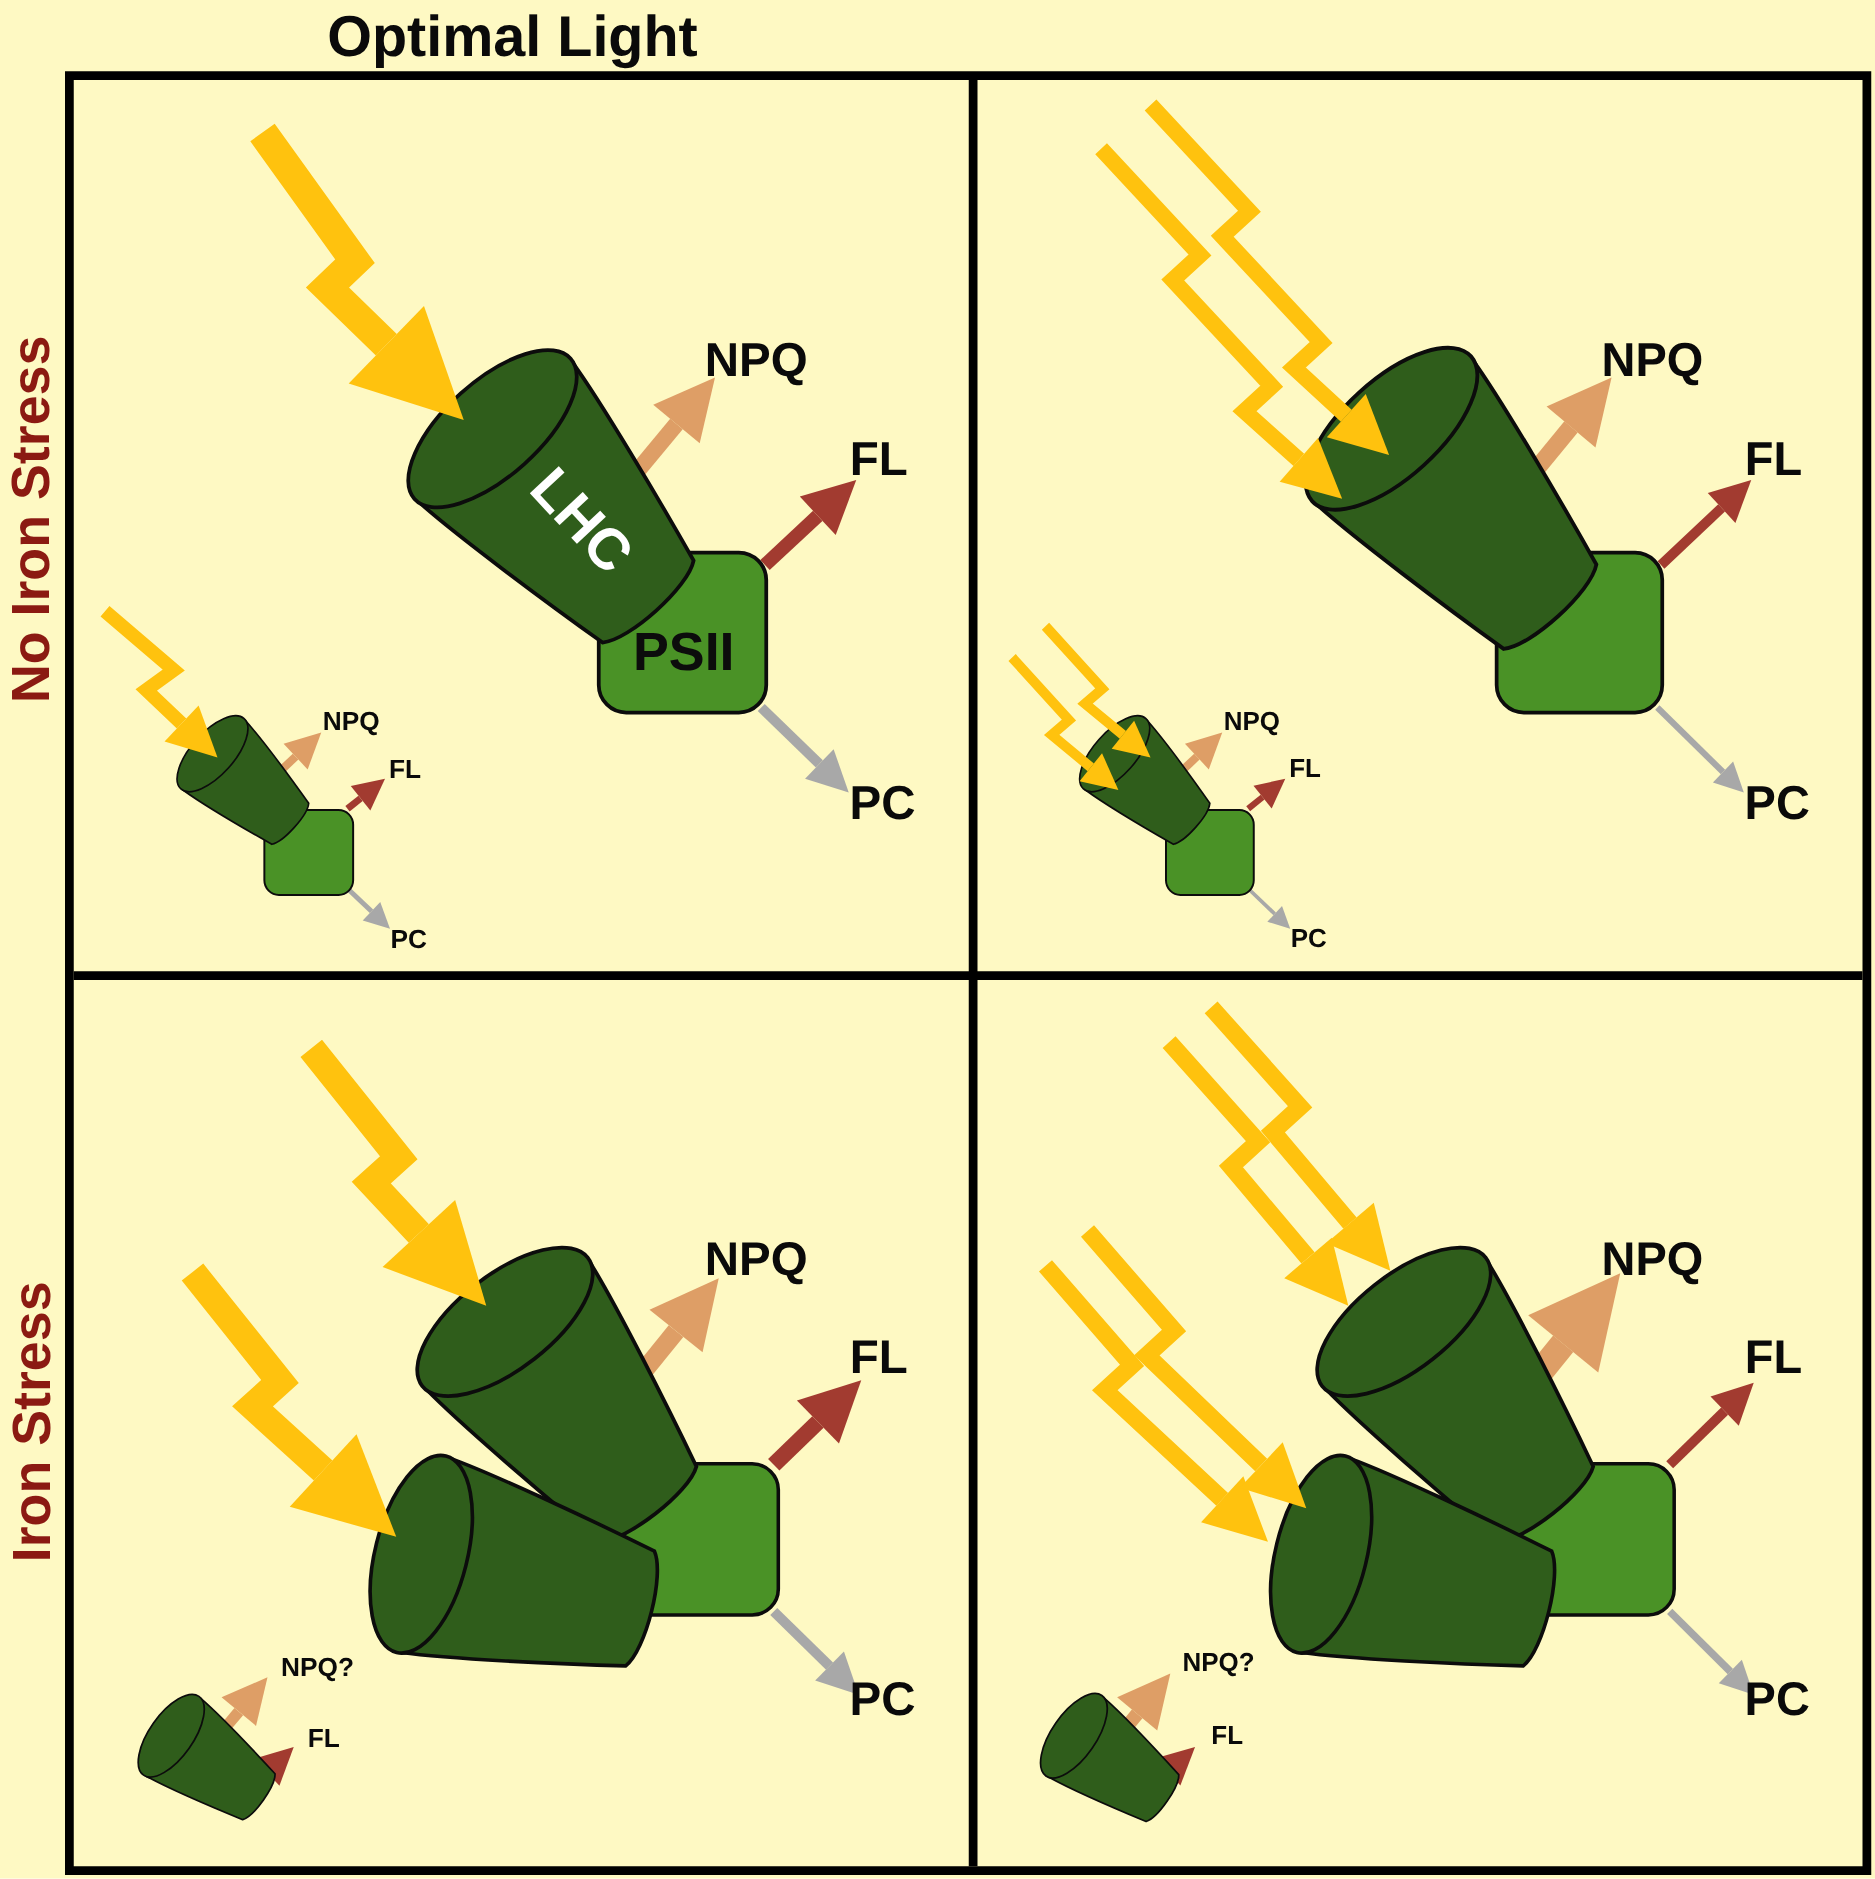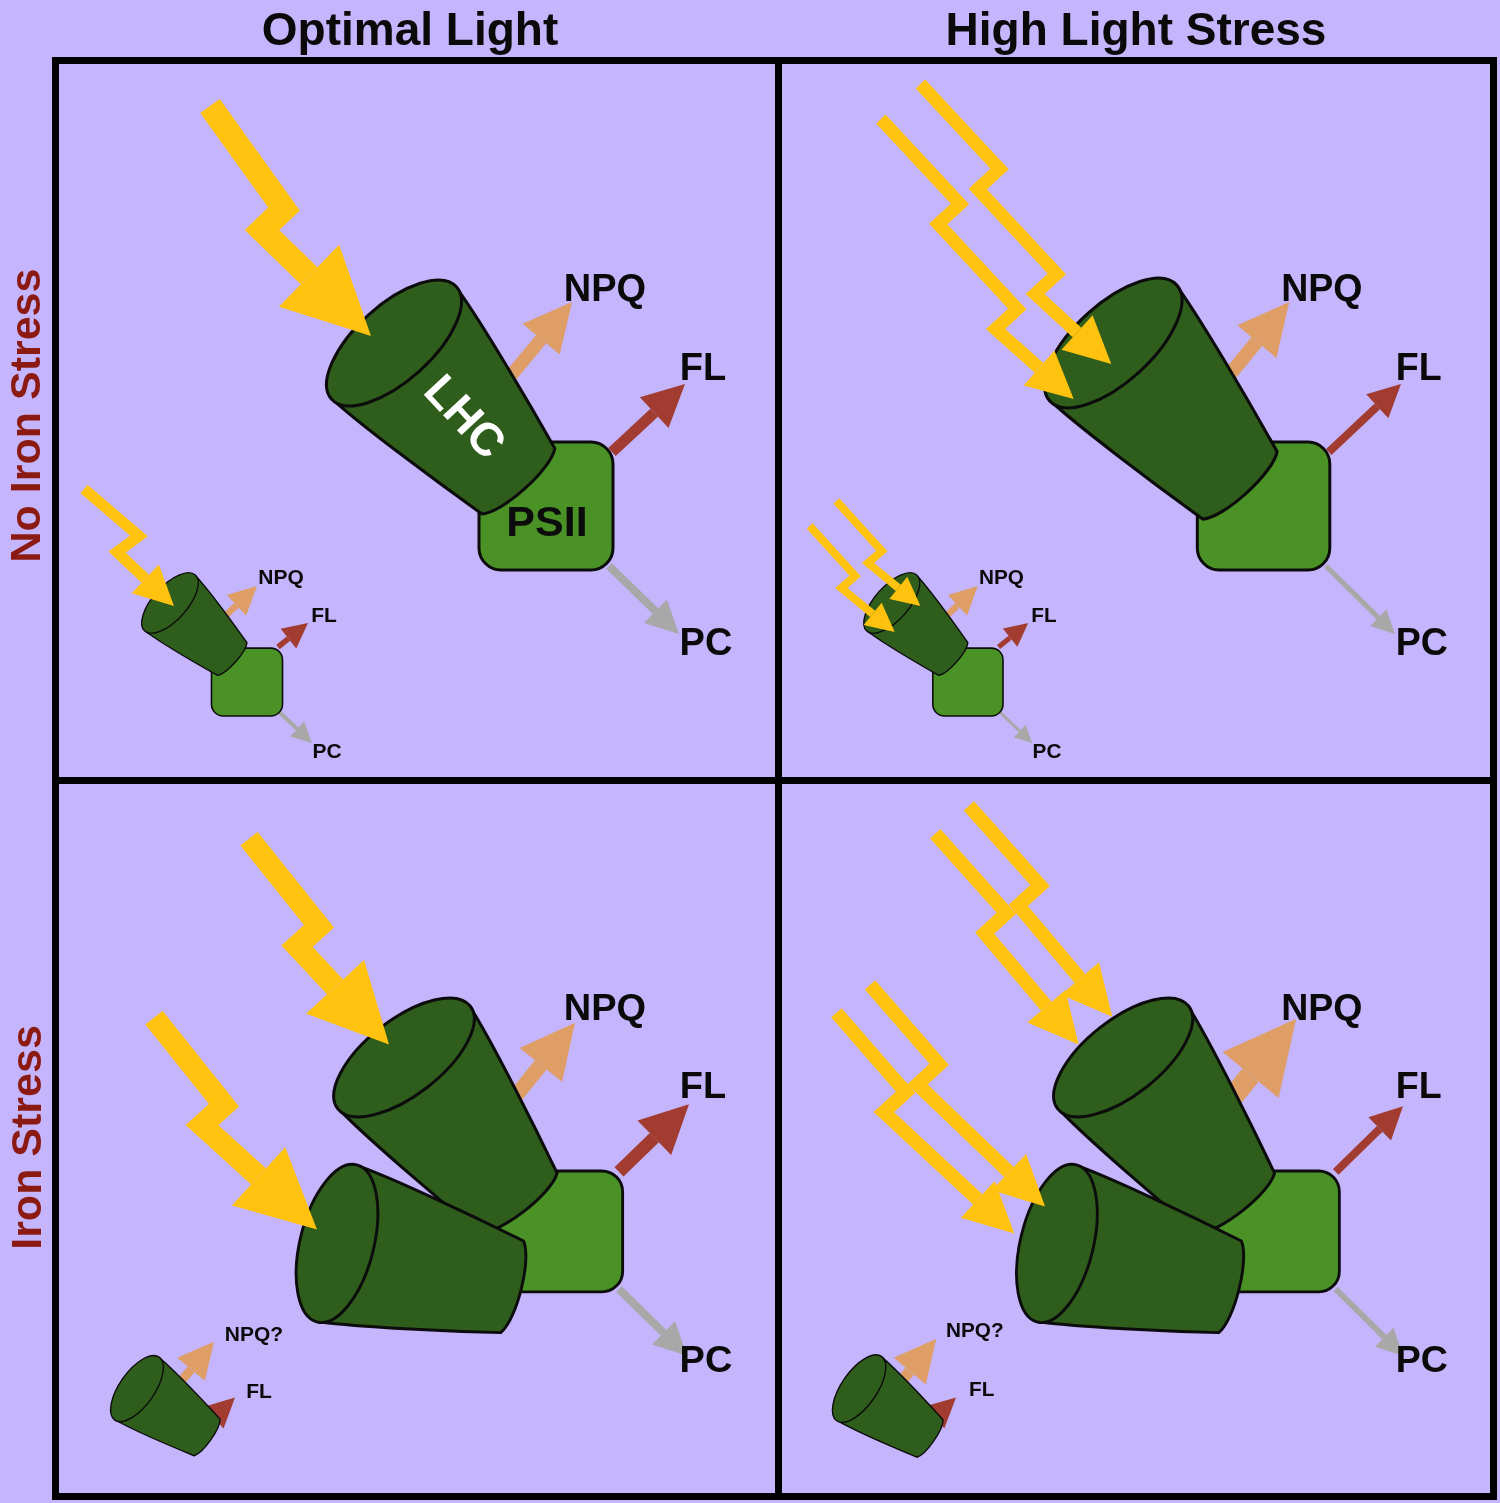--- a/index.html
+++ b/index.html
@@ -6,21 +6,21 @@
     --light-bolt:#FFC20E;
     --lhc-cone:#2F5D1B;
     --psii-box:#4A9226;
     --npq-arrow:#DE9E66;
     --fl-arrow:#A23B30;
     --pc-arrow:#A8A8A8;
     --row-label:#8B1A12;
     --outline:#000000;
   }
   html,body{margin:0;padding:0;background:#fff;}
-  .page{position:relative;width:1500px;height:1503px;background:#c4b5fd;overflow:hidden;
+  .page{position:relative;width:1500px;height:1503px;background:#fef9c3;overflow:hidden;
         font-family:"Liberation Sans",sans-serif;}
   .col-header{position:absolute;top:0;height:57px;display:flex;align-items:center;justify-content:center;
         font-weight:bold;font-size:46px;color:#0a0a0a;letter-spacing:0;}
   #h1{left:52px;width:716px;}
   #h2{left:775px;width:722px;}
   .row-header{position:absolute;left:0;width:52px;display:flex;align-items:center;justify-content:center;}
   .row-header span{transform:rotate(-90deg);white-space:nowrap;font-weight:bold;font-size:43px;
         color:var(--row-label);}
   #r1{top:57px;height:716px;}
   #r2{top:777px;height:720px;}
@@ -57,23 +57,20 @@
         <path class="cone" d="M 4,-83 C 42,-79 132,-61 186,-49 C 199,-32 199,32 186,49 C 132,61 42,79 4,83 Z"></path>
         <ellipse class="cone" cx="0" cy="0" rx="38" ry="84"></ellipse>
       </g>
       <rect id="psiiShape" class="psii" x="-67" y="-64" width="134" height="128" rx="22"></rect>
     </defs>
   </svg>
 
   <div class="col-header" id="h1">
     <span>Optimal Light</span>
   </div>
-  <div class="col-header" id="h2">
-    <span>High Light Stress</span>
-  </div>
   <div class="row-header" id="r1">
     <span>No Iron Stress</span>
   </div>
   <div class="row-header" id="r2">
     <span>Iron Stress</span>
   </div>
 
   <div class="grid">
     <div class="vdiv"></div>
     <div class="hdiv"></div>

